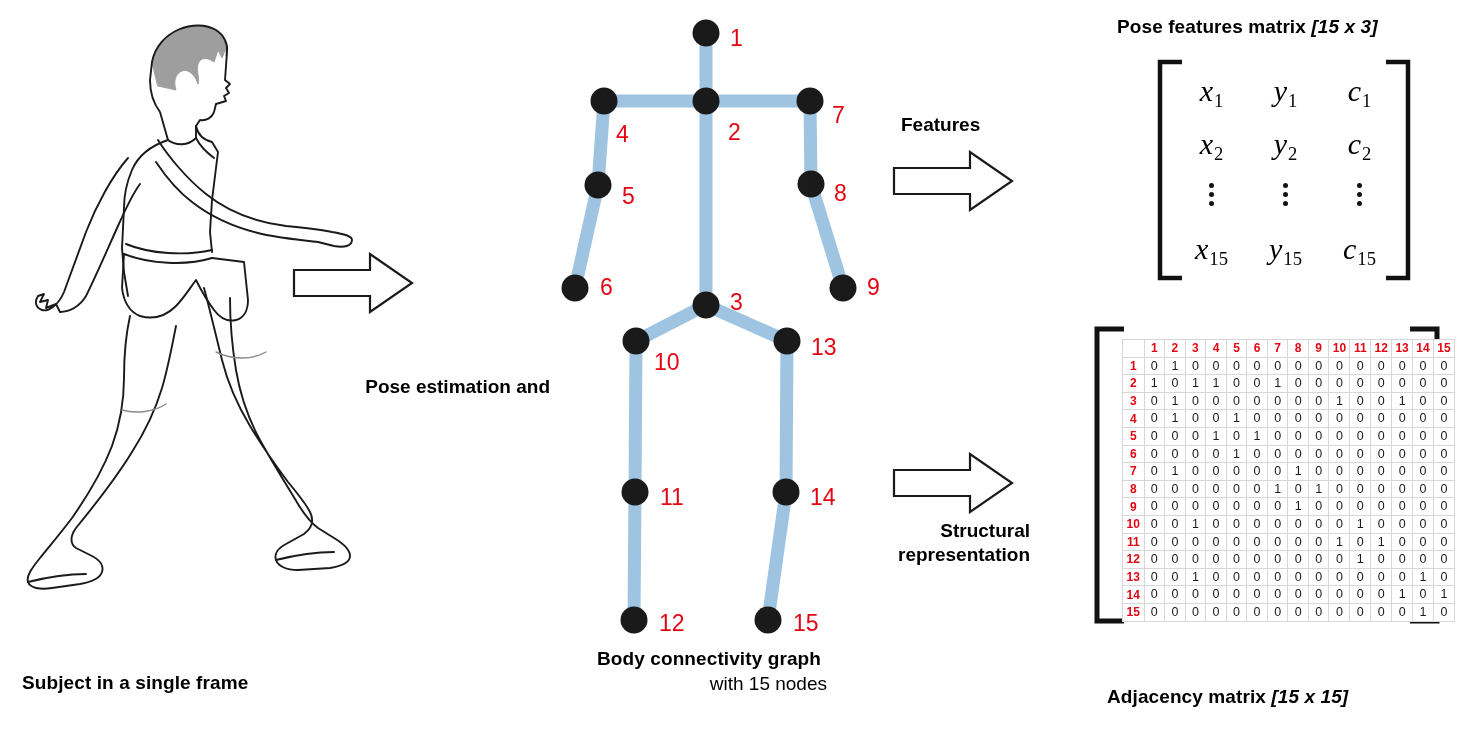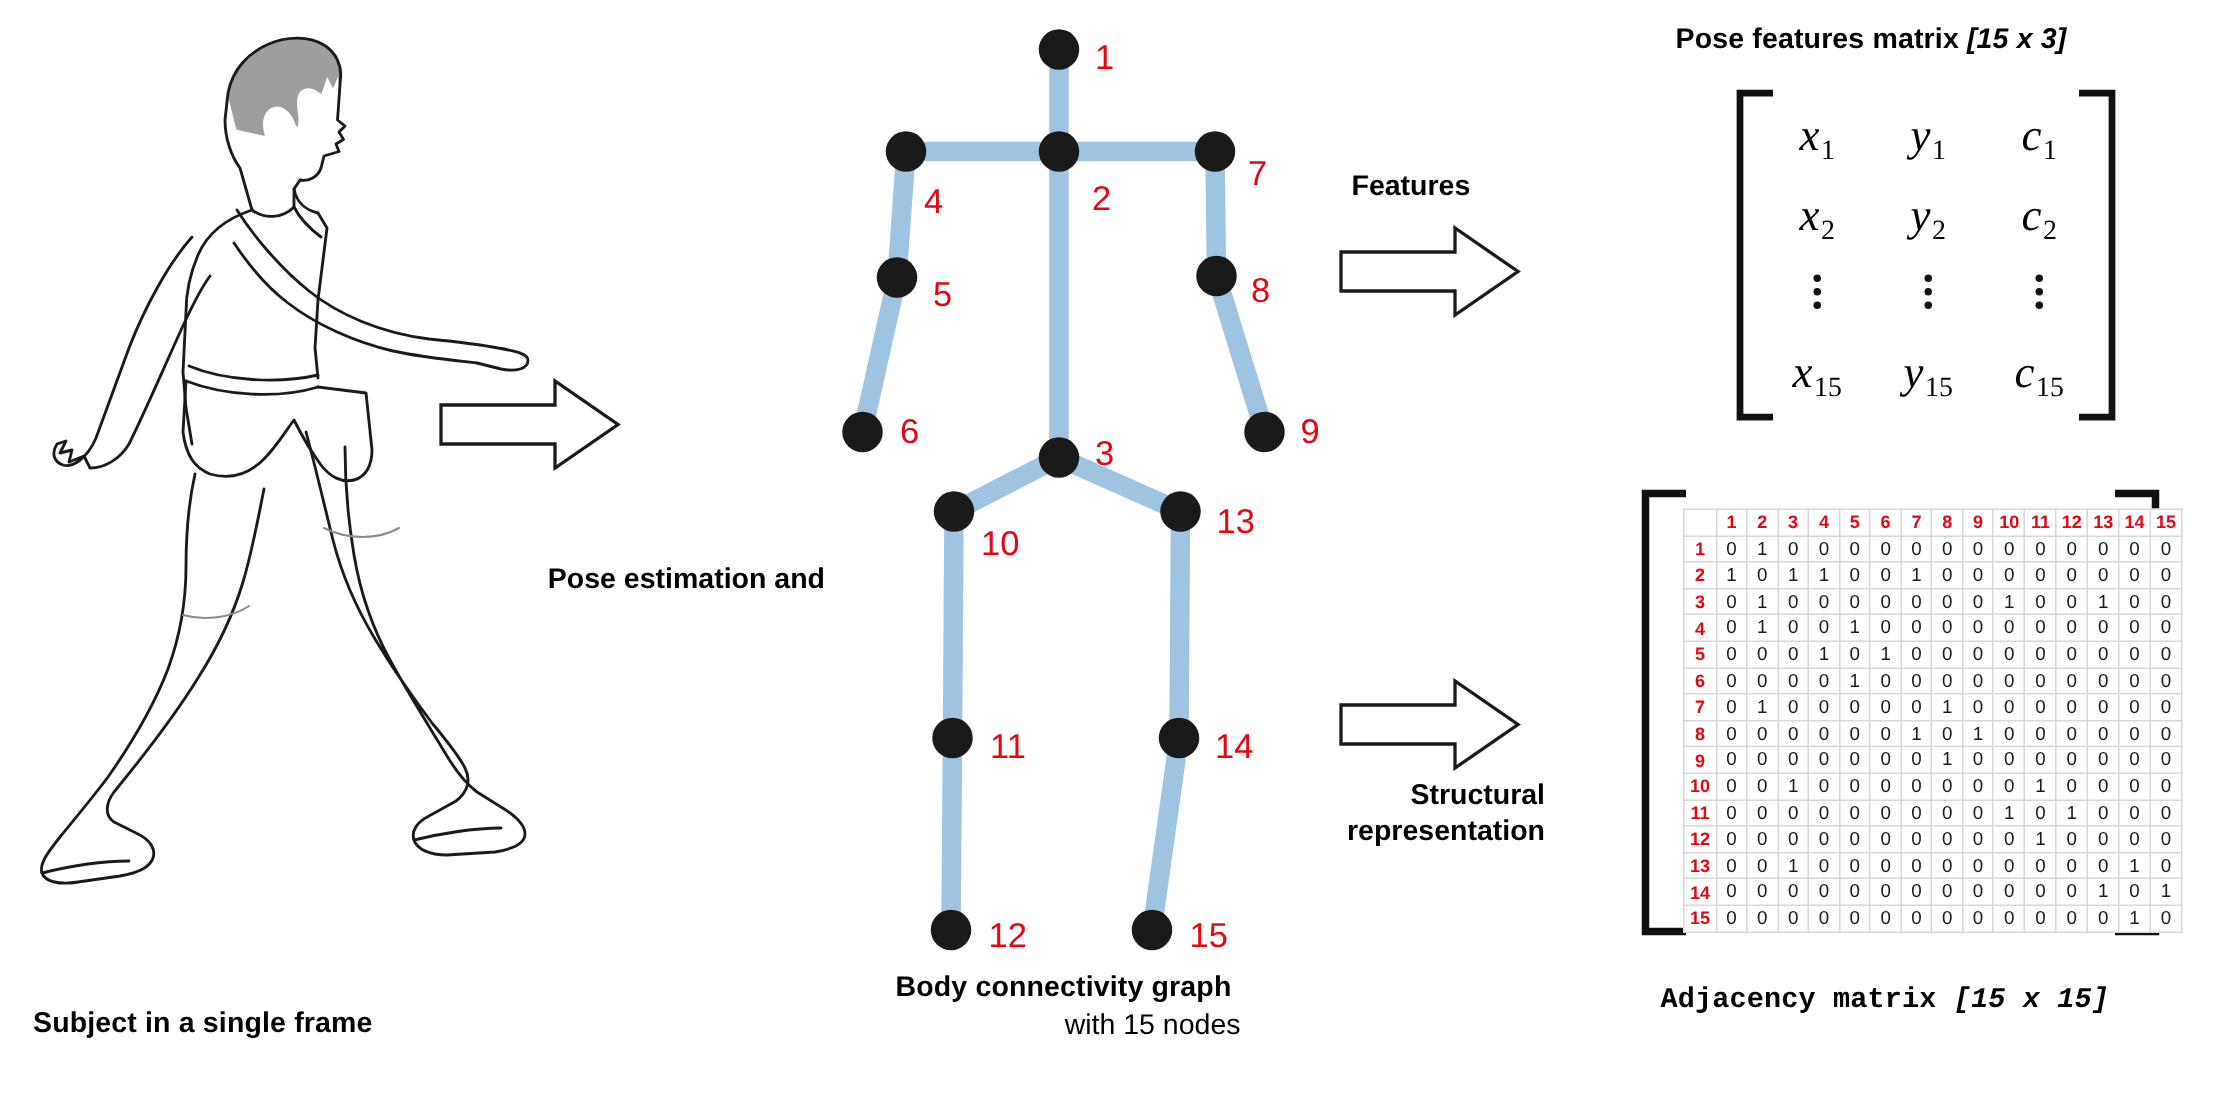--- a/index.html
+++ b/index.html
@@ -633,15 +633,15 @@
           <td>0</td>
           <td>0</td>
           <td>0</td>
           <td>1</td>
           <td>0</td>
         </tr>
       </tbody>
     </table>
 </div>
 
-<div class="abs caption" id="adjacency-caption" style="left:1107px;top:655px;font-family:Liberation Mono, monospace;">
+<div class="abs caption" id="adjacency-caption" style="left:1107px;top:686px;">
   <span>Adjacency matrix </span><span class="it">[15 x 15]</span>
 </div>
 
 </body></html>

